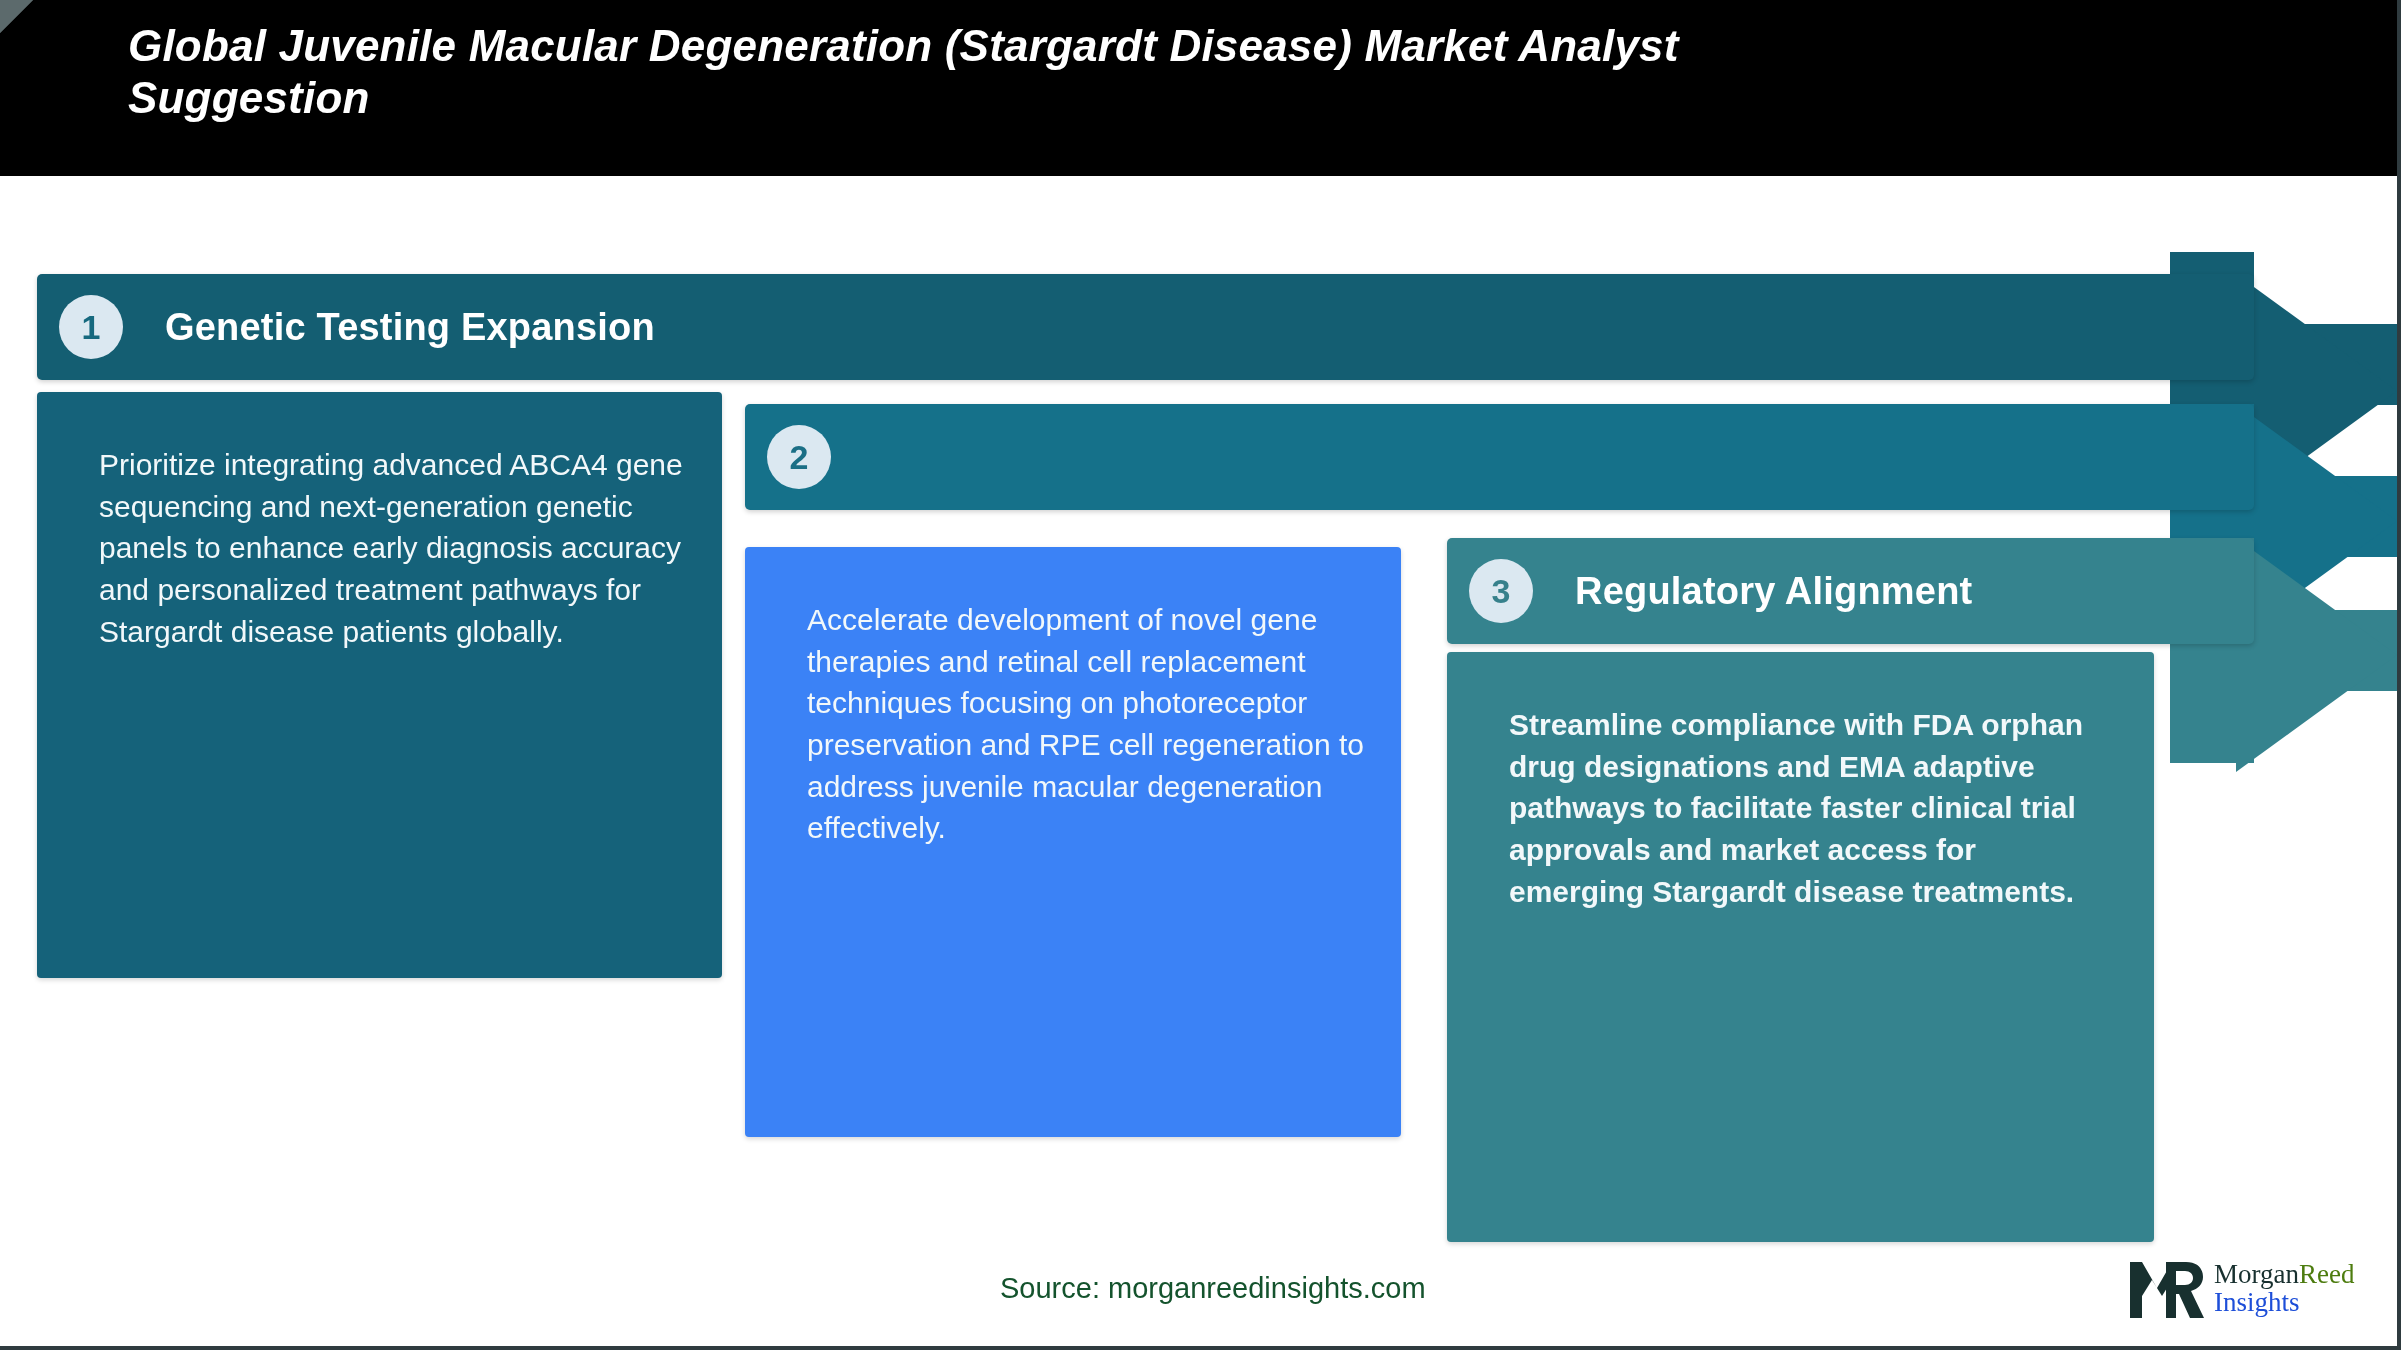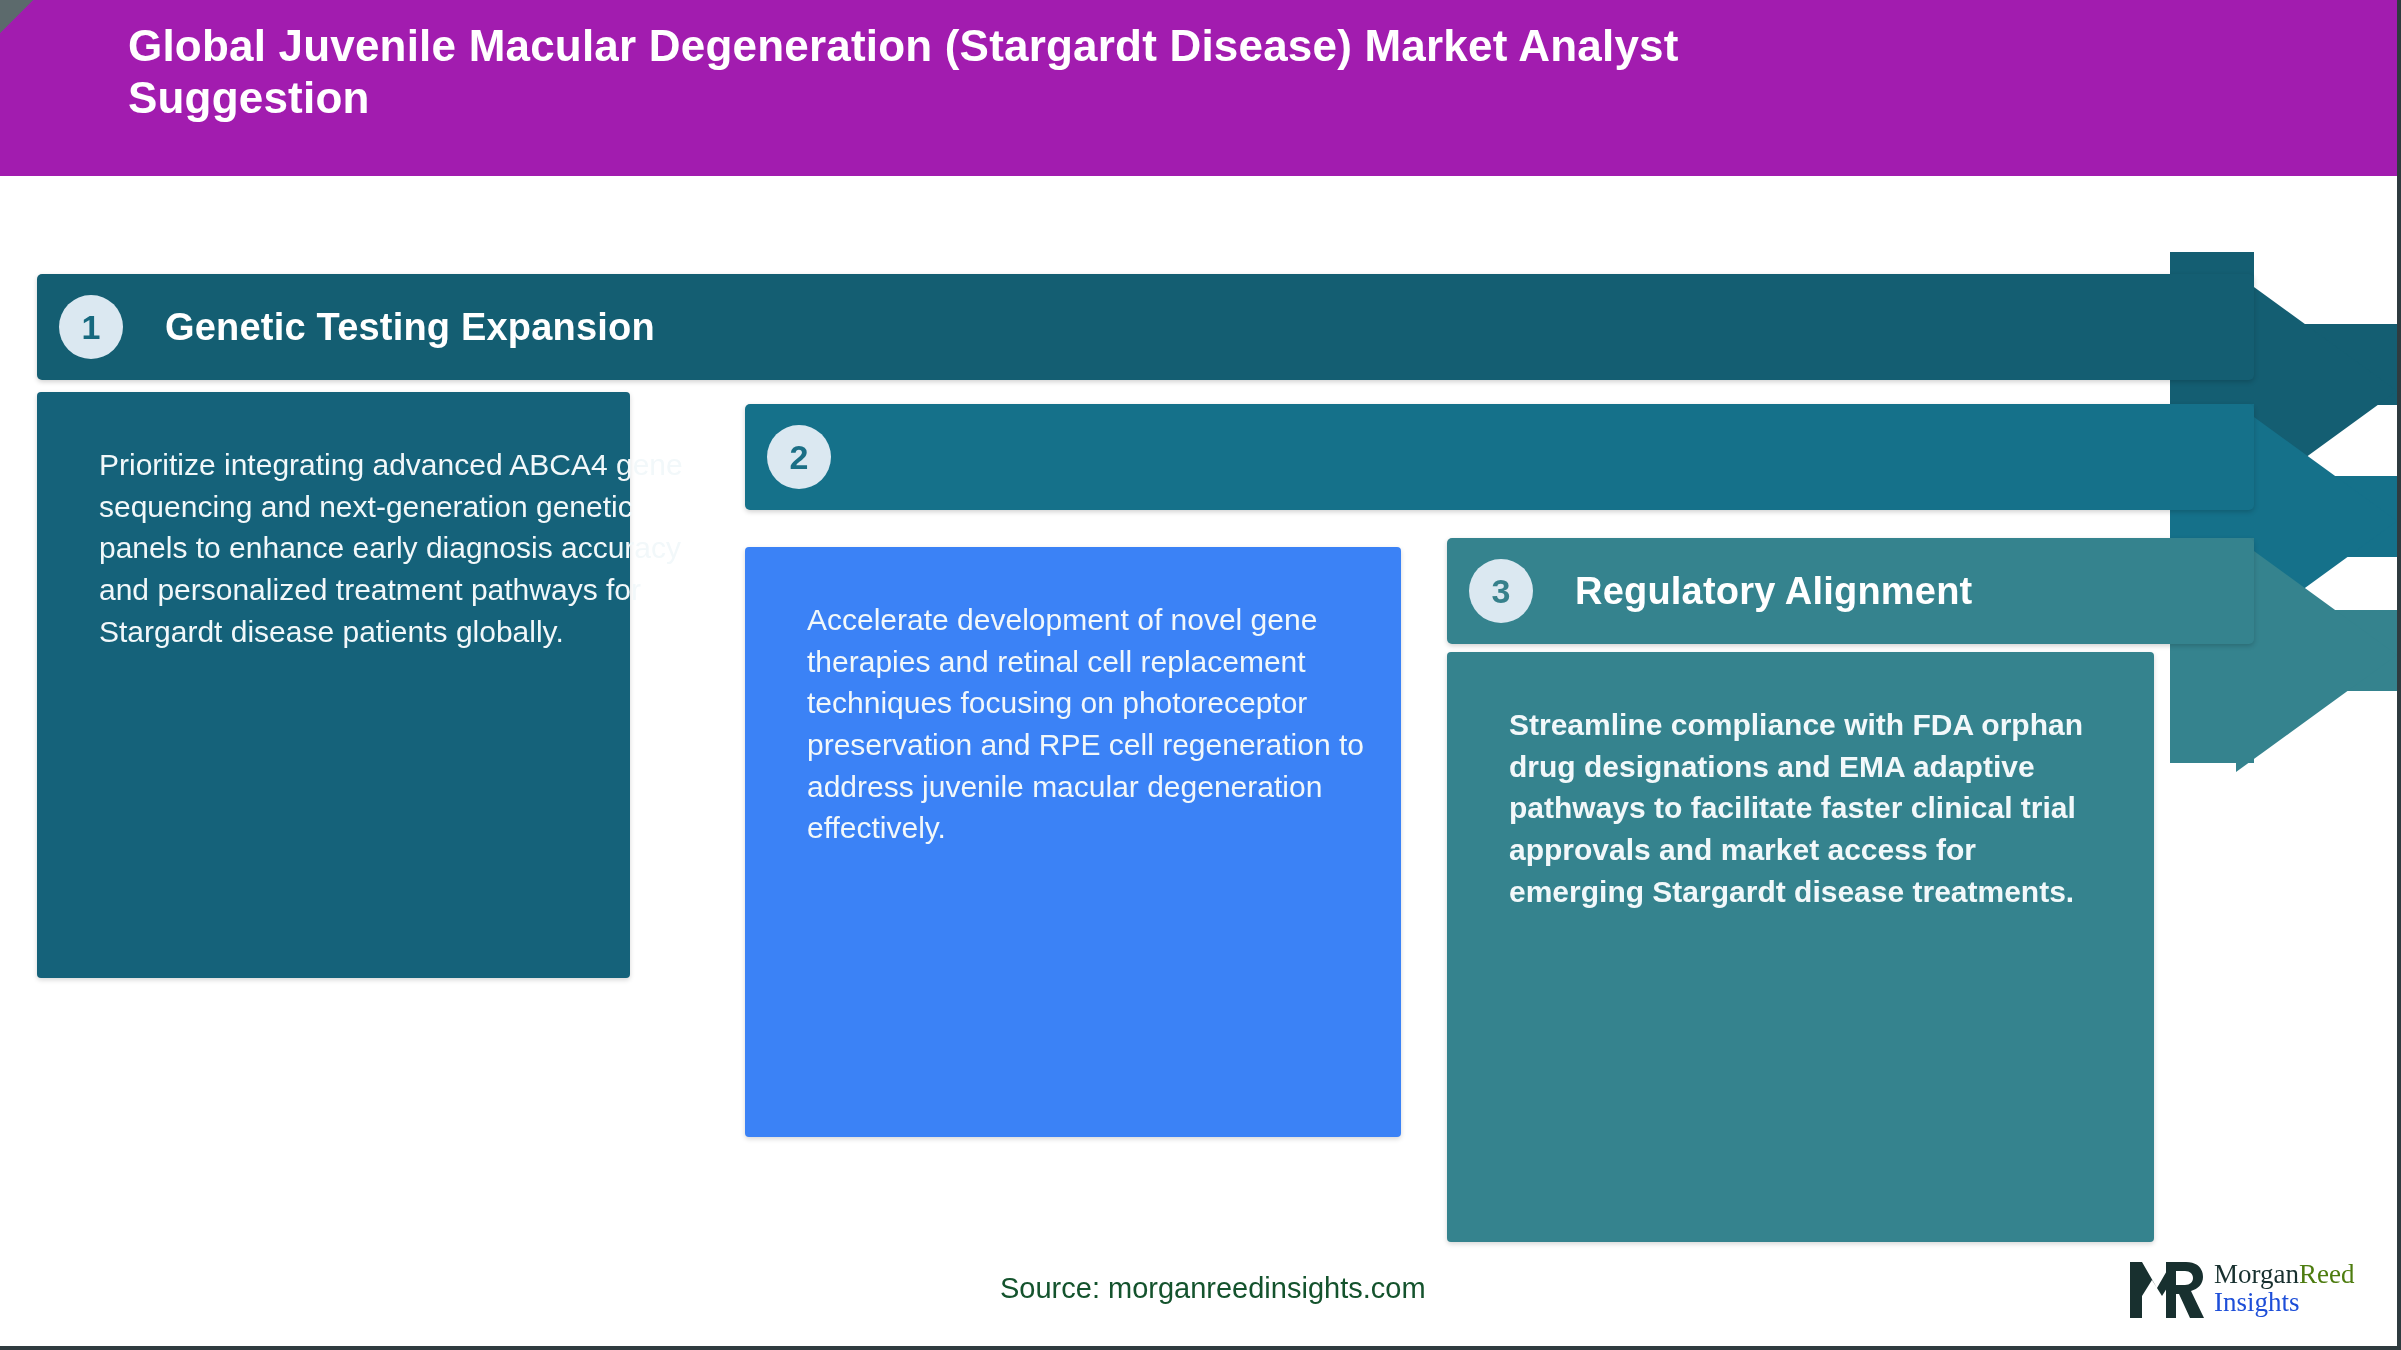--- a/index.html
+++ b/index.html
@@ -16,21 +16,22 @@
     box-sizing:border-box;
     border-right:4px solid #2f3b3f;
     border-bottom:4px solid #2f3b3f;
     overflow:hidden;
   }
 
   
   .header{
     position:absolute;left:0;top:0;
     width:2401px;height:176px;
-    background:#a21caf;
+    background:#000000;
+    font-style:italic;
   }
   .header-fold{
     position:absolute;left:0;top:0;
     width:34px;height:34px;
     background:linear-gradient(135deg,#5c6a6c 0%,#5c6a6c 48%,rgba(53,132,143,0) 50%);
   }
   .header-title{
     position:absolute;
     left:128px;top:20px;
     width:1720px;
@@ -88,21 +89,21 @@
     left:62px;top:52px;
     color:#f2f8fa;
     font-size:30px;
     line-height:1.39;
     font-weight:400;
   }
 
   
   #step1 .band{left:37px;top:274px;width:2217px;background:#145e72;}
   #step1 .band-num{color:#16697f;}
-  #step1 .body-box{left:37px;top:392px;width:593px;height:586px;background:#15627a;}
+  #step1 .body-box{left:37px;top:392px;width:685px;height:586px;background:#15627a;}
   #step1 .body-text{width:625px;}
 
   
   #step2 .band{left:745px;top:404px;width:1509px;background:#15718a;}
   #step2 .band-num{color:#1b6f86;}
   #step2 .body-box{left:745px;top:547px;width:656px;height:590px;background:#3b82f6;}
   #step2 .body-text{width:610px;}
 
   
   #step3 .band{left:1447px;top:538px;width:807px;background:#35838e;}

